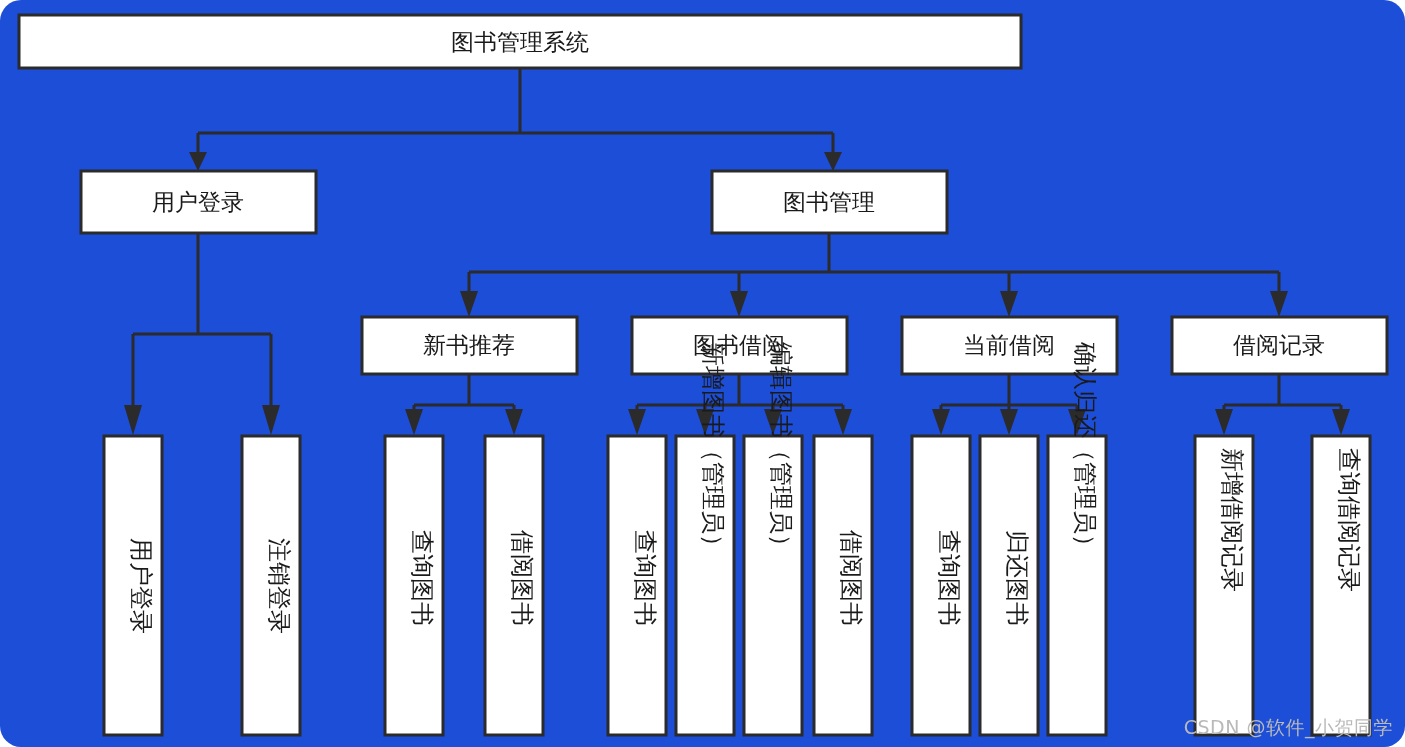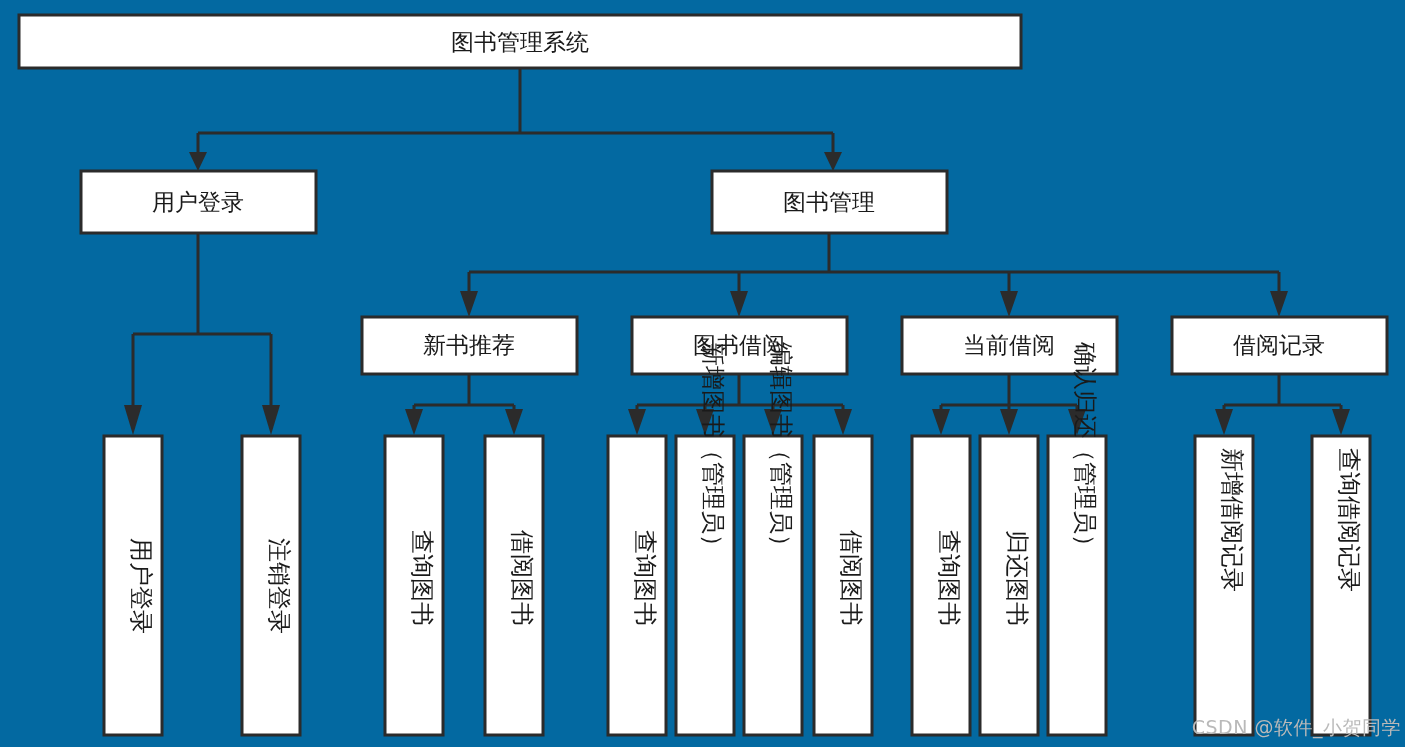--- a/index.html
+++ b/index.html
@@ -11,21 +11,22 @@
   body {
     width: 1405px;
     height: 747px;
     font-family: "DejaVu Sans", "Liberation Sans", sans-serif;
     overflow: hidden;
   }
   #diagram-root {
     position: relative;
     width: 1405px;
     height: 747px;
-    background: #0369a1;
+    background: #1d4ed8;
+    border-radius: 21px;
   }
   svg#tree-svg {
     position: absolute;
     top: 0;
     left: 0;
     width: 1405px;
     height: 747px;
     display: block;
   }
   .node-box {
@@ -51,21 +52,21 @@
     dominant-baseline: middle;
   }
   .node-label-v {
     font-family: "DejaVu Sans", "Liberation Sans", sans-serif;
     font-size: 24px;
     fill: #1a1a1a;
     text-anchor: middle;
   }
   .watermark-text {
     position: absolute;
-    right: 4px;
+    right: 12px;
     bottom: 6px;
     font-family: "DejaVu Sans", "Liberation Sans", sans-serif;
     font-size: 19px;
     color: #b9b9b9;
     letter-spacing: 0.5px;
     white-space: nowrap;
     user-select: none;
   }
 </style>
 </head>

